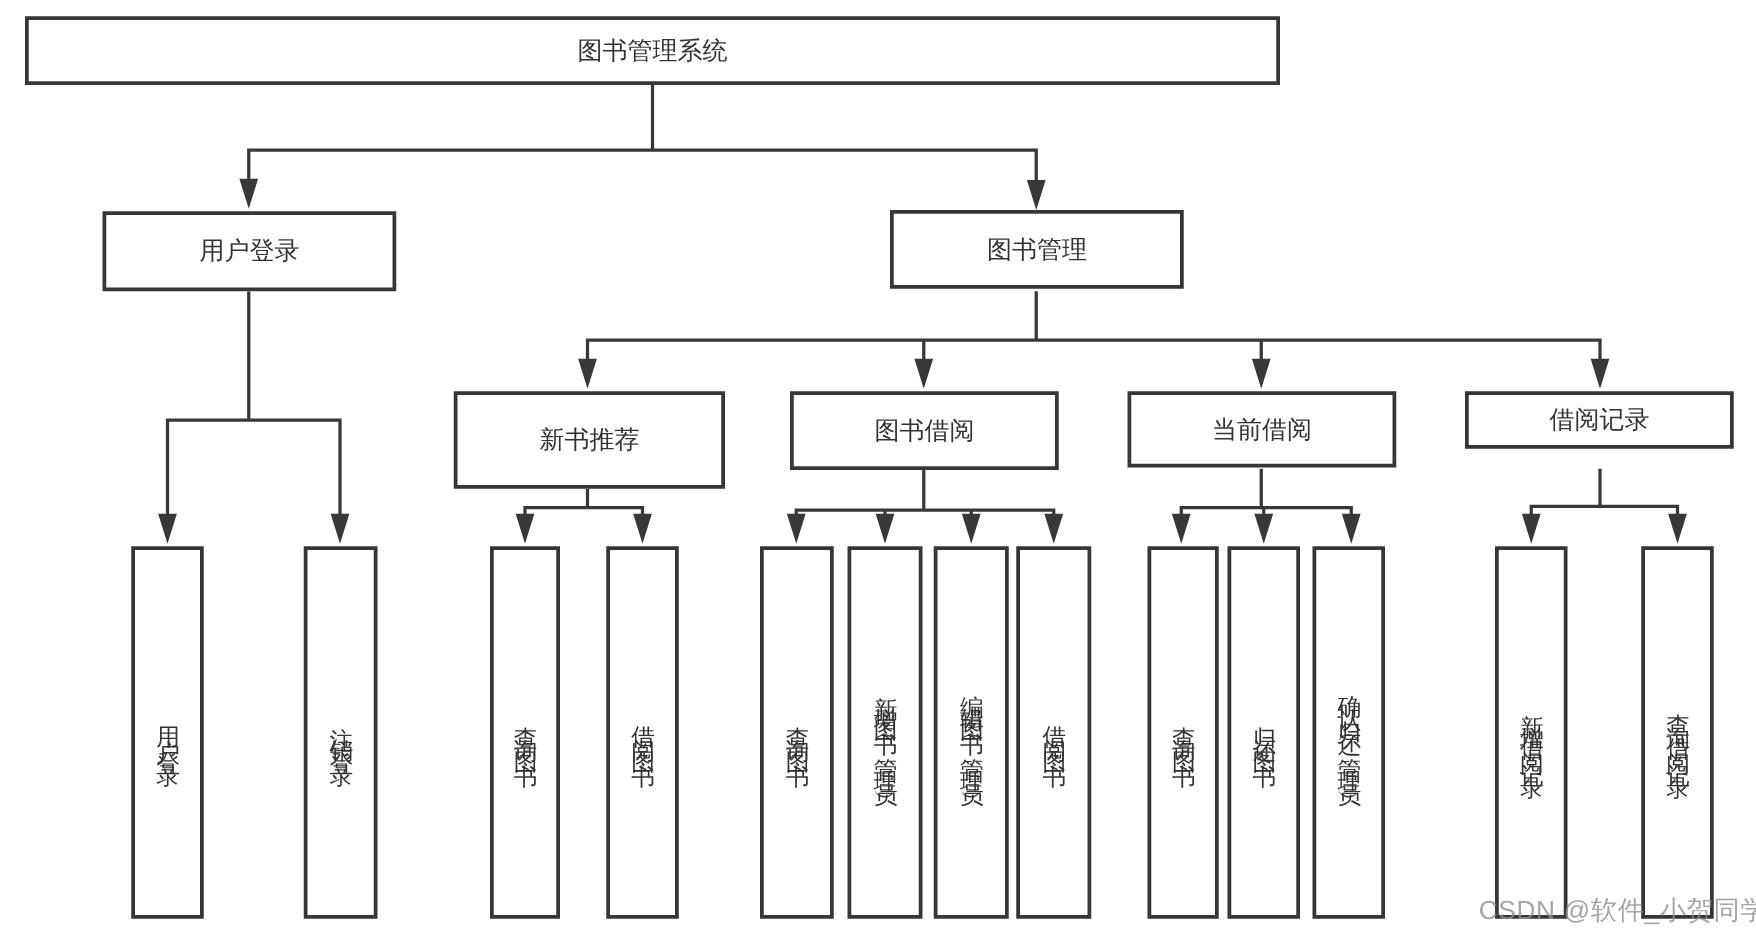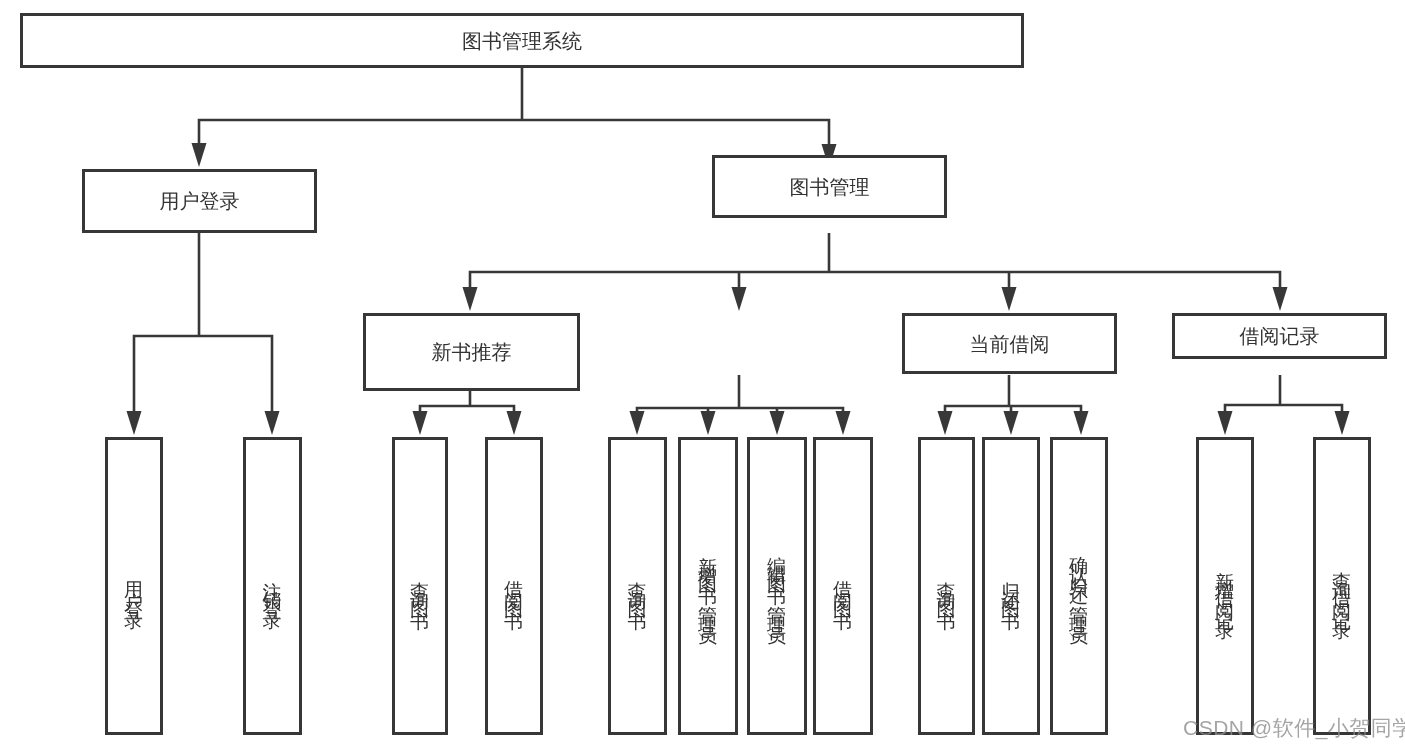--- a/index.html
+++ b/index.html
@@ -10,21 +10,21 @@
   .canvas svg{position:absolute;left:0;top:0;}
   .node{
     position:absolute;box-sizing:border-box;background:#ffffff;
     border:3px solid #373737;color:#333333;
     display:flex;align-items:center;justify-content:center;
     font-size:20px;line-height:1.2;z-index:2;
   }
   
   .n-root{left:20px;top:13px;width:1004px;height:55px;}
   .n-l2a{left:82px;top:169px;width:235px;height:64px;}
-  .n-l2b{left:712px;top:155px;width:235px;height:63px;}
+  .n-l2b{left:712px;top:168px;width:235px;height:63px;}
   .n-l3a{left:363px;top:313px;width:217px;height:78px;}
   .n-l3b{left:632px;top:313px;width:215px;height:63px;}
   .n-l3c{left:902px;top:313px;width:215px;height:61px;}
   .n-l3d{left:1172px;top:313px;width:215px;height:46px;}
   
   .v-box{top:437px;height:298px;font-size:19px;}
   .v-box .node-label{
     writing-mode:vertical-rl;text-orientation:mixed;
     letter-spacing:10px;line-height:1;white-space:nowrap;
   }
@@ -92,20 +92,23 @@
   <div class="node n-l2a">
     <span class="node-label">用户登录</span>
   </div>
   <div class="node n-l2b">
     <span class="node-label">图书管理</span>
   </div>
 
   <div class="node n-l3a">
     <span class="node-label">新书推荐</span>
   </div>
+  <div class="node n-l3b">
+    <span class="node-label">图书借阅</span>
+  </div>
   <div class="node n-l3c">
     <span class="node-label">当前借阅</span>
   </div>
   <div class="node n-l3d">
     <span class="node-label">借阅记录</span>
   </div>
 
   <div class="node v-box ul1">
     <span class="node-label">用户登录</span>
   </div>

